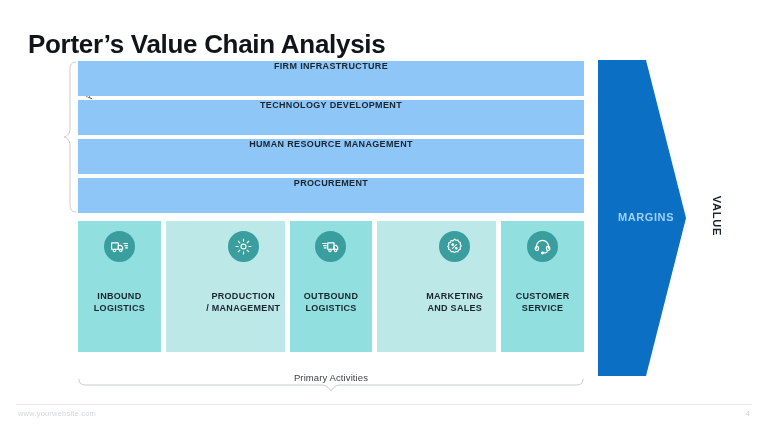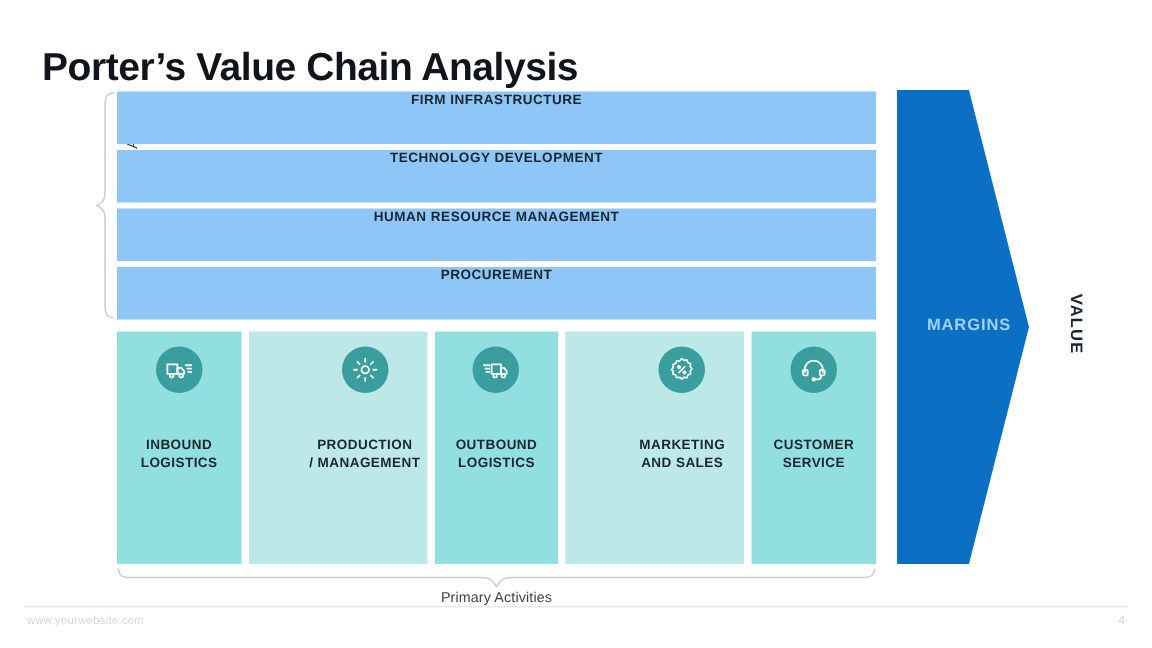--- a/index.html
+++ b/index.html
@@ -44,21 +44,21 @@
     display: flex; align-items: flex-start; justify-content: center;
   }
   .support-bar span {
     font-size: 9px; font-weight: bold; color: #1a2530;
     letter-spacing: 0.35px; text-align: center;
   }
 
   
   .primary-cards {
     position: absolute; left: 78px; top: 221px;
-    width: 506px; height: 155px;
+    width: 506px; height: 131px;
     display: flex; gap: 5px;
   }
   .pcard {
     flex: 1 1 0; position: relative;
     display: flex; flex-direction: column; align-items: center;
   }
   .pcard.dark  { background: #92dfdf; }
   .pcard.light { background: #bce8e8; padding-left: 36px; }
 
   .icon-circle {
@@ -76,21 +76,21 @@
     padding: 0 4px;
   }
 
   
   .primary-bracket {
     position: absolute; left: 78px; top: 378px;
     width: 506px; height: 14px;
   }
   .primary-bracket svg { display: block; }
   .primary-label {
-    position: absolute; left: 0; top: 393px;
+    position: absolute; left: 0; top: 372px;
     width: 662px; text-align: center;
     font-size: 9.5px; color: #3d4348; letter-spacing: 0.1px;
   }
 
   
   .margins-arrow {
     position: absolute; left: 598px; top: 60px;
     width: 112px; height: 316px;
   }
   .margins-arrow svg { display: block; }

